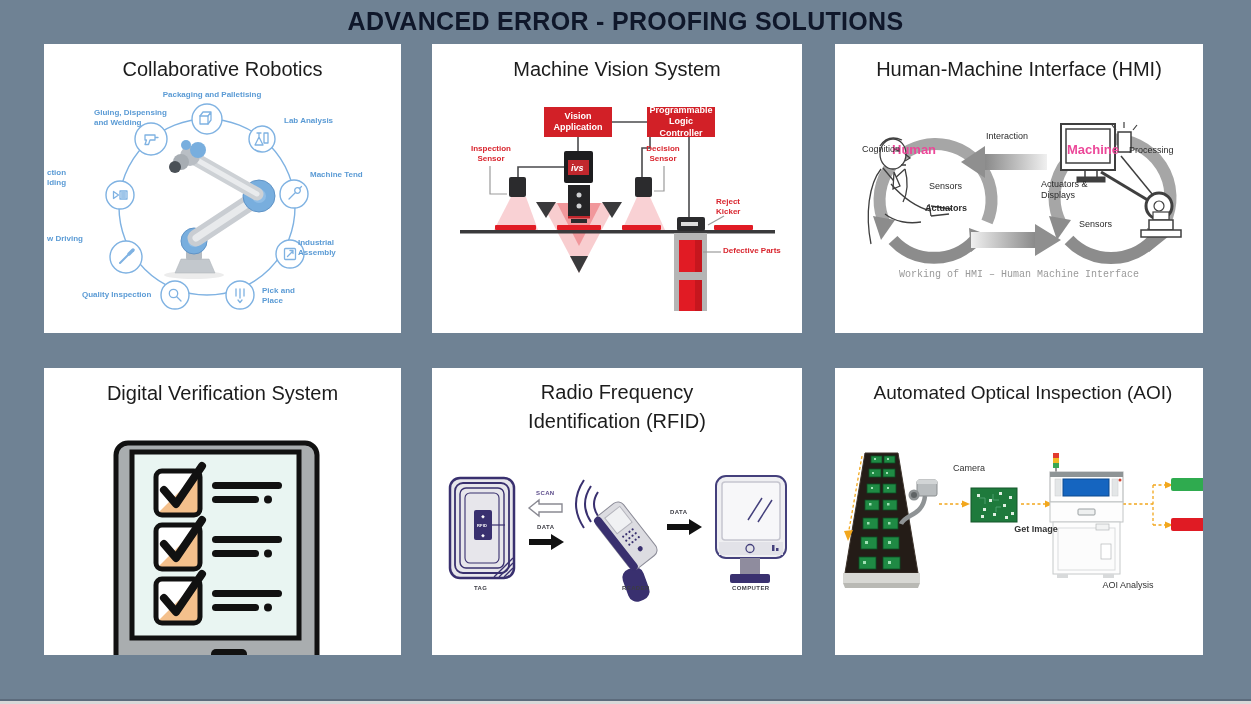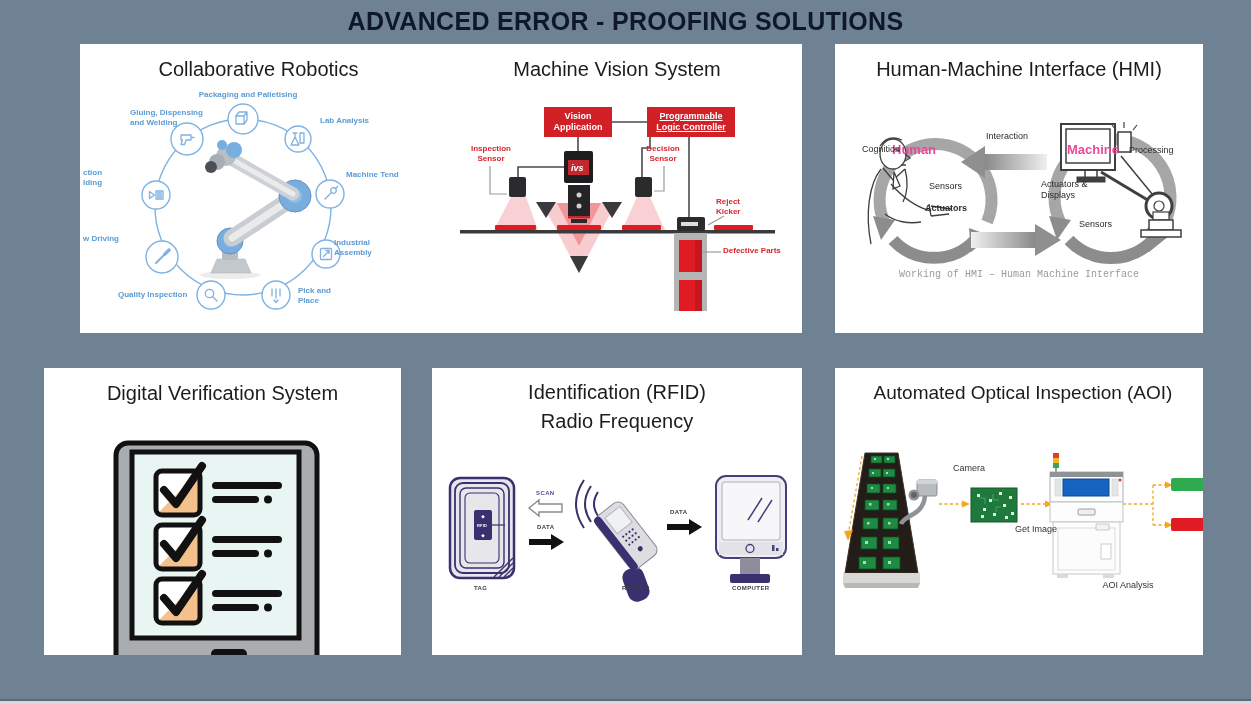--- a/index.html
+++ b/index.html
@@ -1,21 +1,21 @@
 <!DOCTYPE html>
 <html><head>
 <meta charset="utf-8">
 <style>
   html,body{margin:0;padding:0;}
   .slide{position:relative;width:1251px;height:704px;background:#6f8294;overflow:hidden;
          font-family:"Liberation Sans",sans-serif;}
   .main-title{position:absolute;top:7px;left:0;width:100%;text-align:center;color:#0f172a;
               font-size:25px;font-weight:700;letter-spacing:.3px;}
   .panel{position:absolute;background:#ffffff;overflow:hidden;}
-  #p1{left:44px;top:44px;width:357px;height:289px;margin-left:36px;}
+  #p1{left:44px;top:44px;width:357px;height:289px;}
   #p2{left:432px;top:44px;width:370px;height:289px;}
   #p3{left:835px;top:44px;width:368px;height:289px;}
   #p4{left:44px;top:368px;width:357px;height:287px;}
   #p5{left:432px;top:368px;width:370px;height:287px;}
   #p6{left:835px;top:368px;width:368px;height:287px;}
   .pt{position:absolute;left:0;right:0;top:14px;text-align:center;font-size:20px;color:#1c1c1c;}
   .pt2{top:10px;line-height:1.45;}
   .pt-sm{font-size:19px;padding-left:8px;}
   .art{position:absolute;left:0;top:0;right:0;bottom:0;}
   svg{position:absolute;left:0;top:0;}
@@ -205,21 +205,21 @@
         </g>
 
         <g stroke="#9b9b9b" stroke-width="1.2" fill="none">
           <path d="M58,122 V150 H75"></path>
             <path d="M232,122 V147 H222"></path>
           <path d="M292,172 L276,181"></path>
             <path d="M289,208 H271"></path>
         </g>
       </svg>
       <div class="vbox" style="left:112px;top:63px;width:68px;height:30px;">Vision Application</div>
-      <div class="vbox" style="left:215px;top:63px;width:88px;height:30px;text-decoration:underline;">Programmable Logic Controller</div>
+      <div class="vbox" style="left:215px;top:63px;width:68px;height:30px;">Programmable Logic Controller</div>
       <div class="ivs" style="left:139px;top:119px;">ivs</div>
       <div class="lbl red ctr" style="left:36px;top:100px;width:46px;">
         <span style="display:block">Inspection</span>
         <span style="display:block">Sensor</span>
       </div>
       <div class="lbl red ctr" style="left:208px;top:100px;width:46px;">
         <span style="display:block">Decision</span>
         <span style="display:block">Sensor</span>
       </div>
       <div class="lbl red" style="left:284px;top:153px;">
@@ -347,22 +347,22 @@
           <rect x="168" y="222" width="70" height="7" rx="3.5" fill="#111111"></rect>
           <rect x="168" y="236" width="47" height="7" rx="3.5" fill="#111111"></rect>
           <circle cx="224" cy="239.5" r="4" fill="#111111"></circle>
         </g>
       </svg>
     </div>
   </div>
 
   <div class="panel" id="p5">
     <div class="pt pt2">
+      <span style="display:block">Radio Frequency</span>
       <span style="display:block">Identification (RFID)</span>
-      <span style="display:block">Radio Frequency</span>
     </div>
     <div class="art">
       <svg width="370" height="289" viewBox="0 0 370 289">
 
         <g>
           <rect x="18" y="110" width="64" height="100" rx="10" fill="#e7e6eb" stroke="#39306f" stroke-width="2.5"></rect>
           <rect x="23" y="115" width="54" height="90" rx="8" fill="none" stroke="#39306f" stroke-width="1.8"></rect>
           <rect x="28" y="120" width="44" height="80" rx="6" fill="none" stroke="#39306f" stroke-width="1.4"></rect>
           <rect x="33" y="125" width="34" height="70" rx="5" fill="none" stroke="#39306f" stroke-width="1.1"></rect>
           <path d="M62,209 L81,190 M67,209 L81,195 M72,209 L81,200" stroke="#39306f" stroke-width="1.3" fill="none"></path>
@@ -530,21 +530,21 @@
           <rect x="243" y="141" width="17" height="6" rx="1" fill="#eef0f0" stroke="#9aa0a2"></rect>
           <rect x="218" y="154" width="67" height="52" fill="#fdfdfd" stroke="#c6c9ca"></rect>
           <rect x="223" y="160" width="57" height="42" fill="#fcfcfc" stroke="#dadcdd"></rect>
           <rect x="261" y="156" width="13" height="6" fill="#f2f3f3" stroke="#b5b8b9" stroke-width="0.7"></rect>
           <rect x="266" y="176" width="10" height="15" fill="#ffffff" stroke="#b5b8b9" stroke-width="0.7"></rect>
           <rect x="222" y="206" width="11" height="4" fill="#d8dadb"></rect>
           <rect x="268" y="206" width="11" height="4" fill="#d8dadb"></rect>
         </g>
       </svg>
       <div class="lbl aoilbl" style="left:76px;top:95px;">Camera</div>
-      <div class="lbl aoilbl ctr" style="left:136px;top:156px;width:46px;">Get Image</div>
+      <div class="lbl aoilbl ctr" style="left:136px;top:156px;width:46px;font-weight:bold;">Get Image</div>
       <div class="lbl aoilbl ctr" style="left:221px;top:212px;width:60px;">AOI Analysis</div>
       <div class="badge" style="left:336px;top:110px;background:#2fab4f;">OK</div>
       <div class="badge" style="left:336px;top:150px;background:#e01b24;">NO</div>
     </div>
   </div>
 
   <div class="edge1"></div>
   <div class="edge2"></div>
 </div>
 

